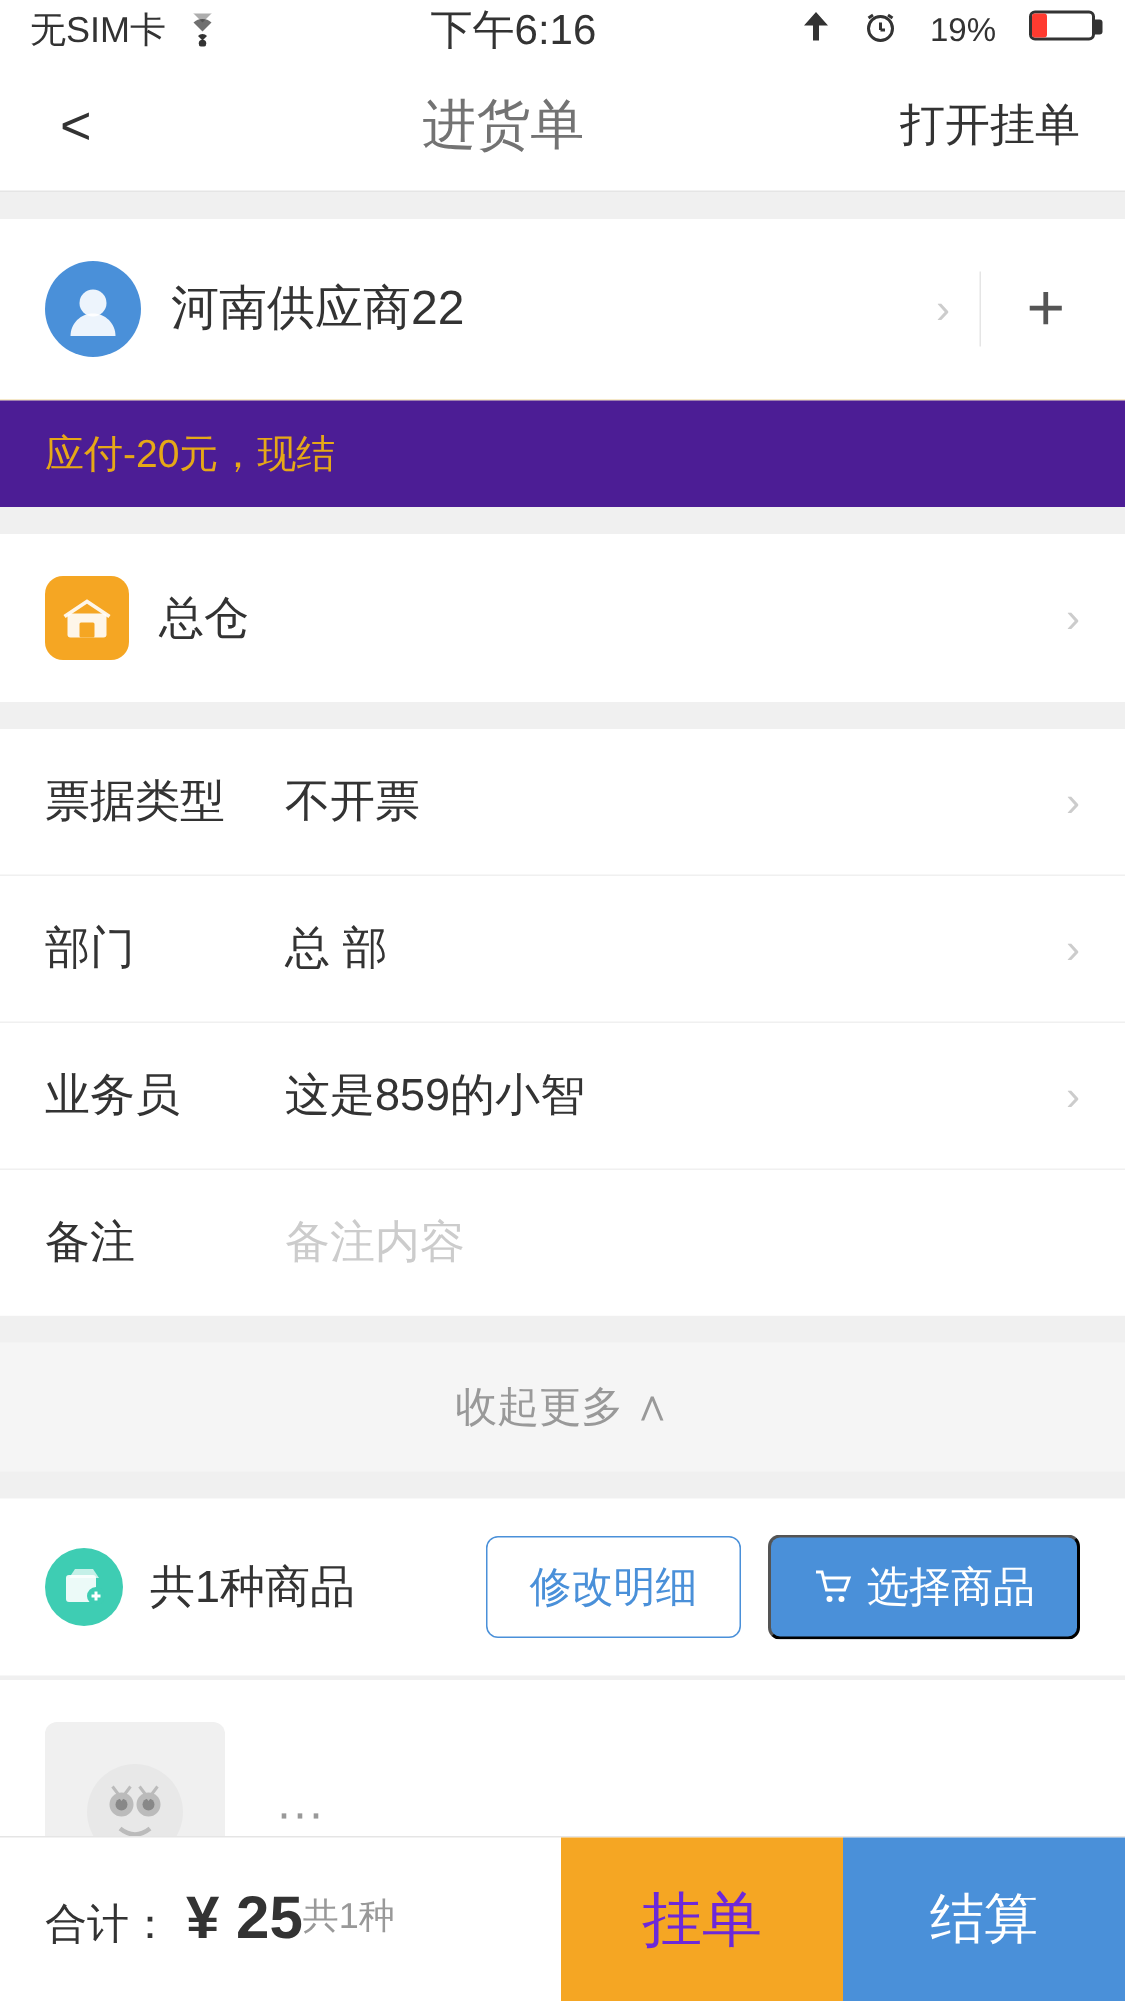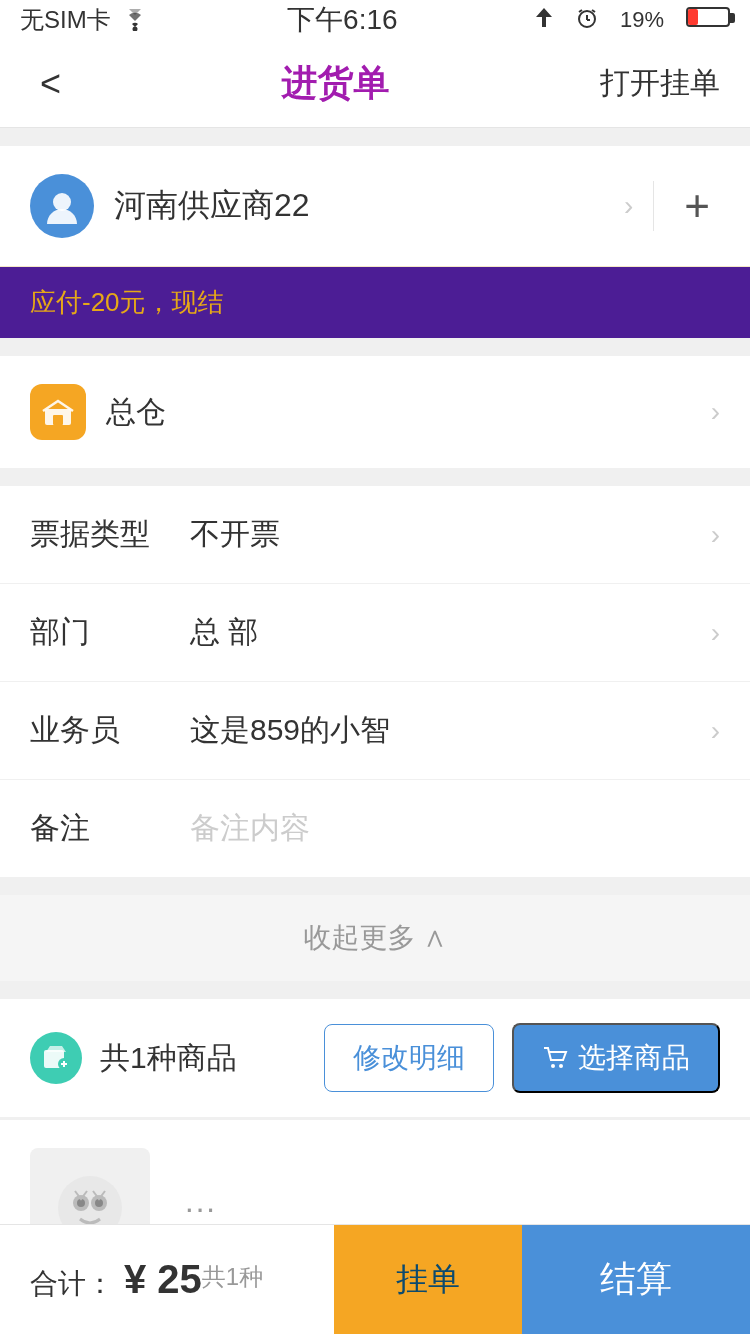--- a/index.html
+++ b/index.html
@@ -49,22 +49,22 @@
       border-bottom: 1px solid #e5e5e5;
     }
     .nav-back {
       font-size: 36px;
       color: #333;
       cursor: pointer;
       padding: 10px;
     }
     .nav-title {
       font-size: 36px;
-      font-weight: 700;
-      color: #a21caf;
+      font-weight: 400;
+      color: #737373;
     }
     .nav-right {
       font-size: 30px;
       color: #333;
       cursor: pointer;
     }
 
     
     .section {
       background: #fff;
@@ -268,30 +268,30 @@
     }
     .total-count {
       font-size: 24px;
       color: #999;
       margin-top: 4px;
     }
     .btn-hang {
       width: 188px;
       height: 110px;
       background: #f5a623;
-      color: #0c4a6e;
-      font-size: 32px;
+      color: #6d28d9;
+      font-size: 40px;
       display: flex;
       align-items: center;
       justify-content: center;
       cursor: pointer;
       flex-shrink: 0;
     }
     .btn-checkout {
-      width: 228px;
+      width: 188px;
       height: 110px;
       background: #4a90d9;
       color: #fff;
       font-size: 36px;
       display: flex;
       align-items: center;
       justify-content: center;
       cursor: pointer;
       flex-shrink: 0;
     }

